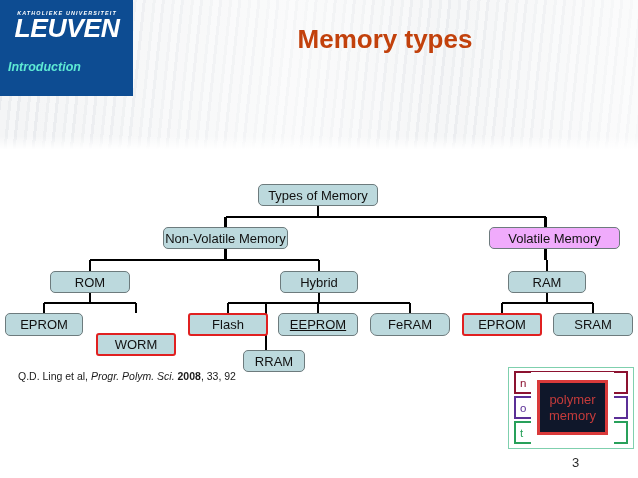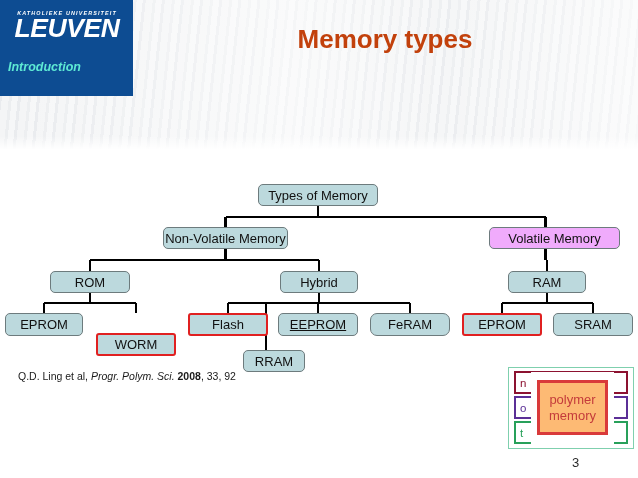--- a/index.html
+++ b/index.html
@@ -194,21 +194,21 @@
     z-index: 5;
   }
   .legend-box {
     position: absolute;
     left: 29px;
     top: 13px;
     width: 71px;
     height: 55px;
     box-sizing: border-box;
     border: 3.2px solid #d93a3a;
-    background: #fdba74;
+    background: #0f172a;
     color: #c43b3b;
     font-family: "Liberation Sans", sans-serif;
     font-size: 13px;
     line-height: 16px;
     display: flex;
     flex-direction: column;
     align-items: center;
     justify-content: center;
     z-index: 6;
   }

